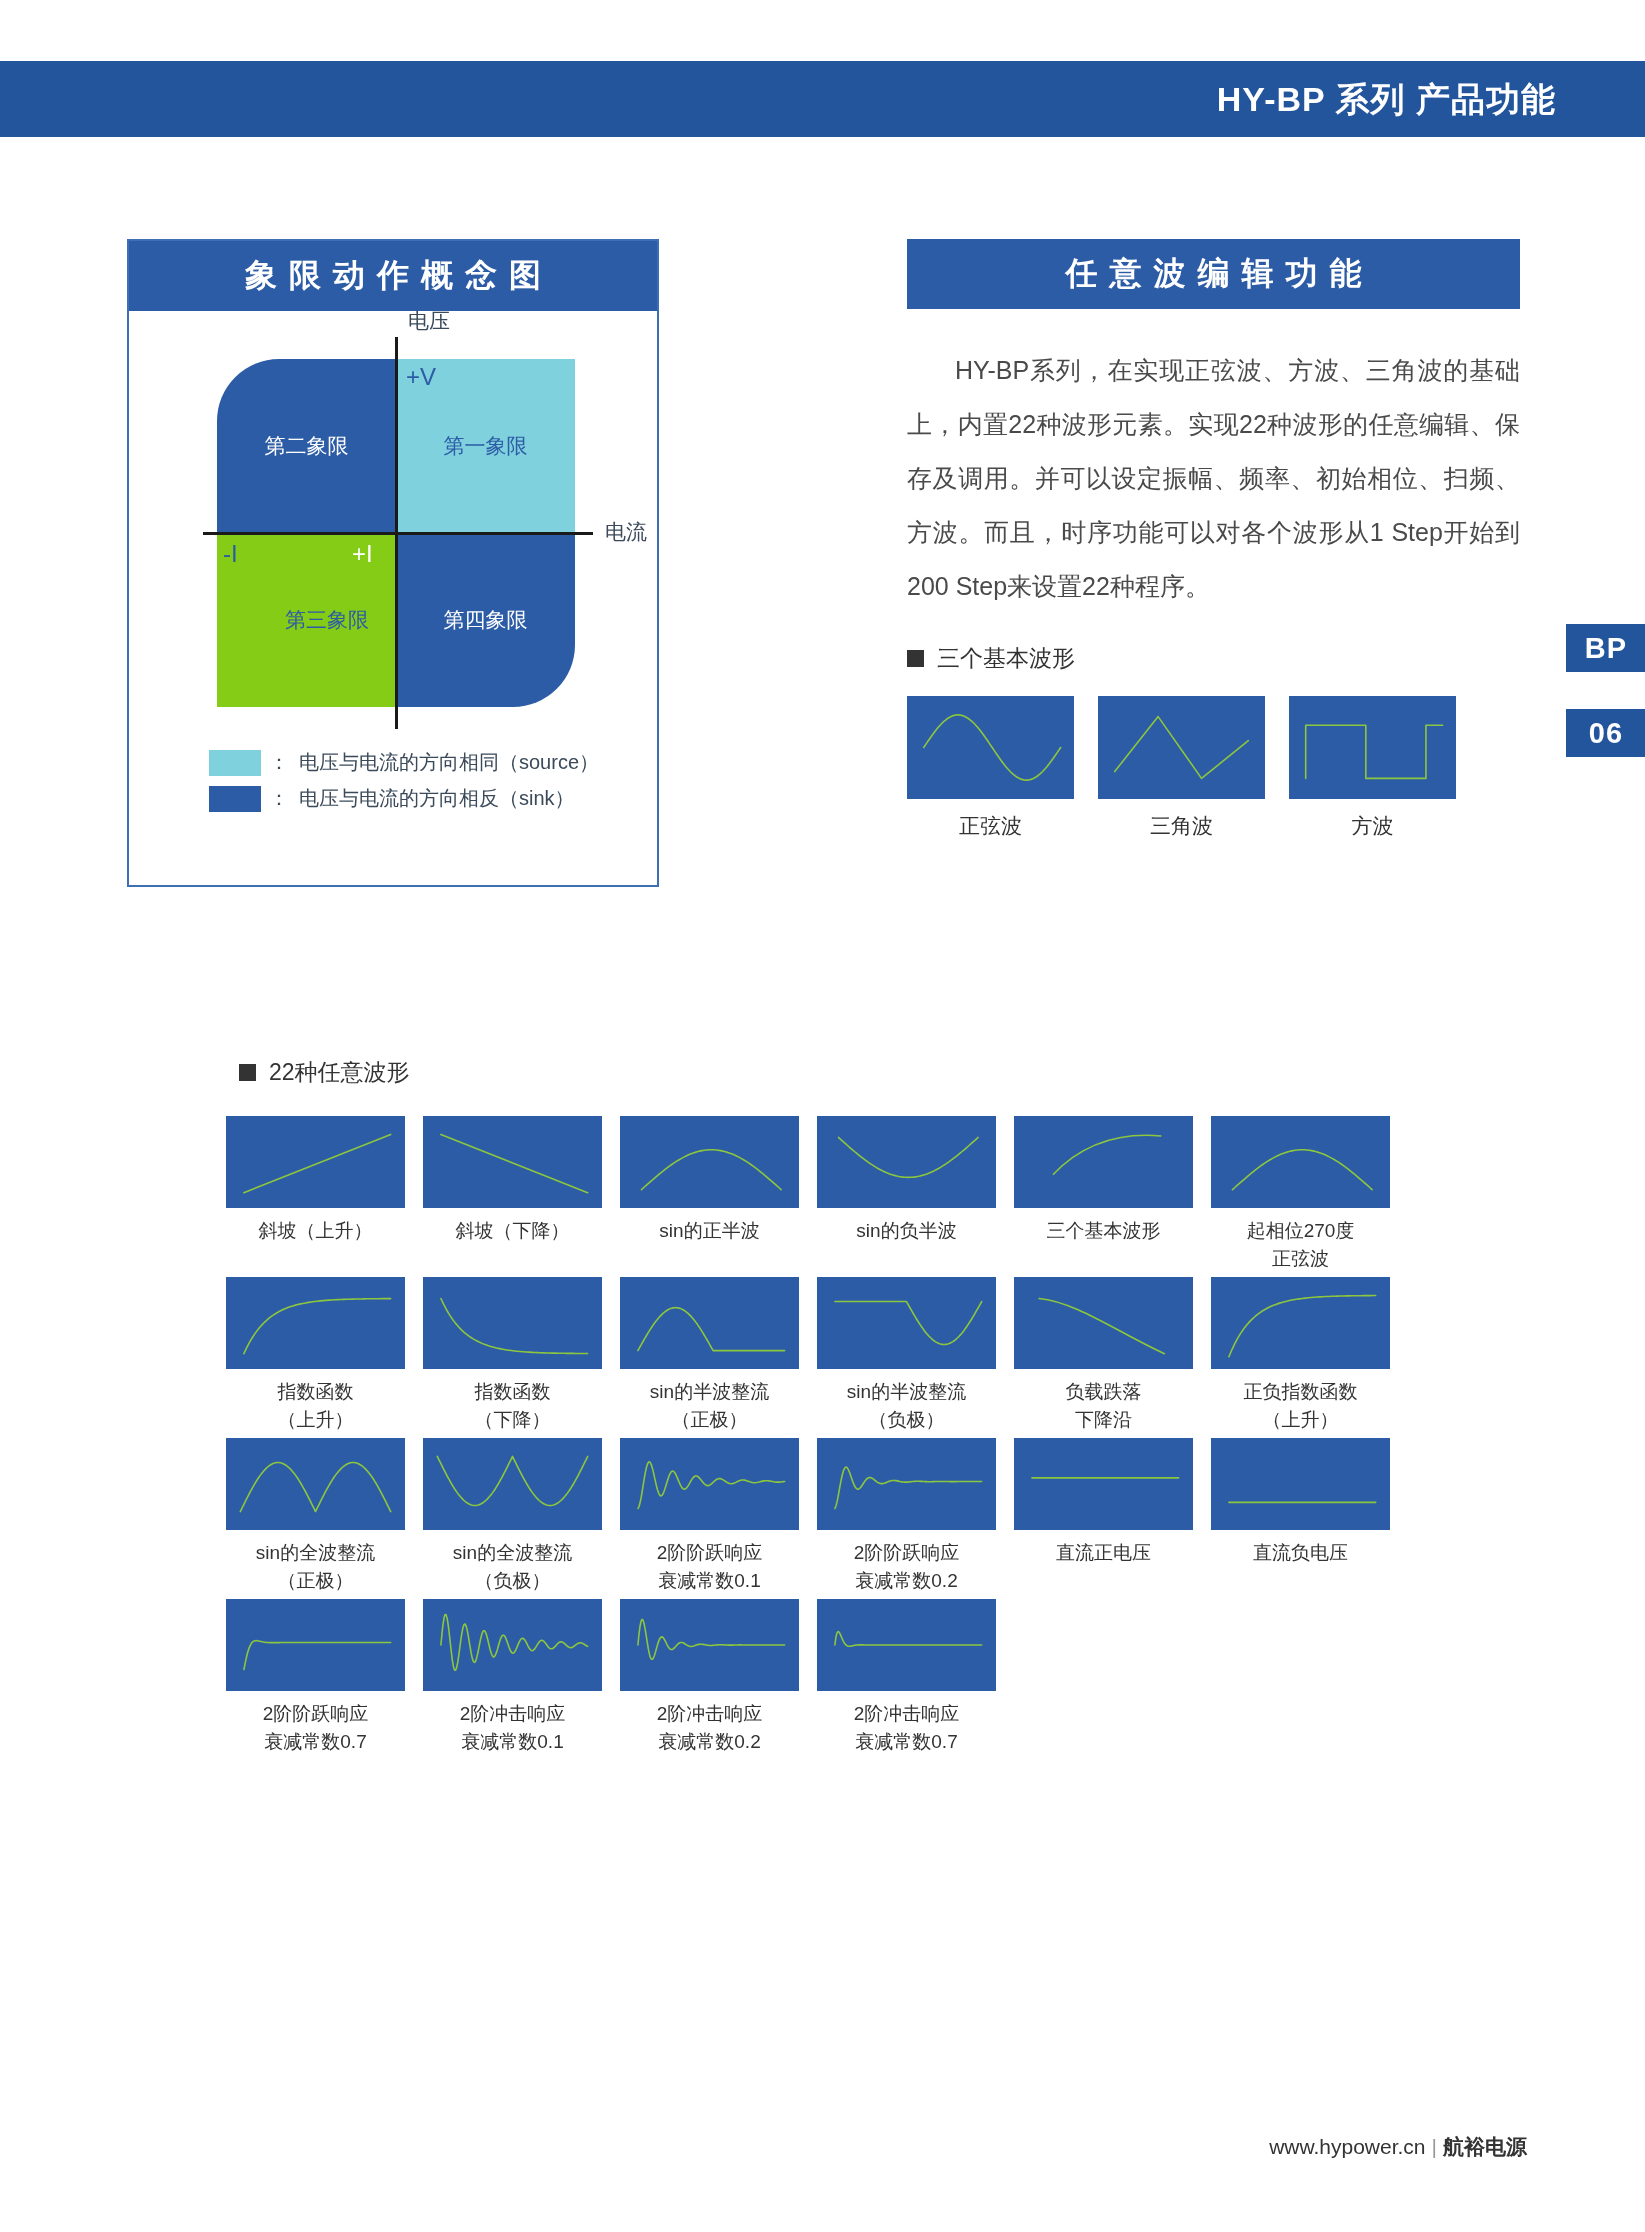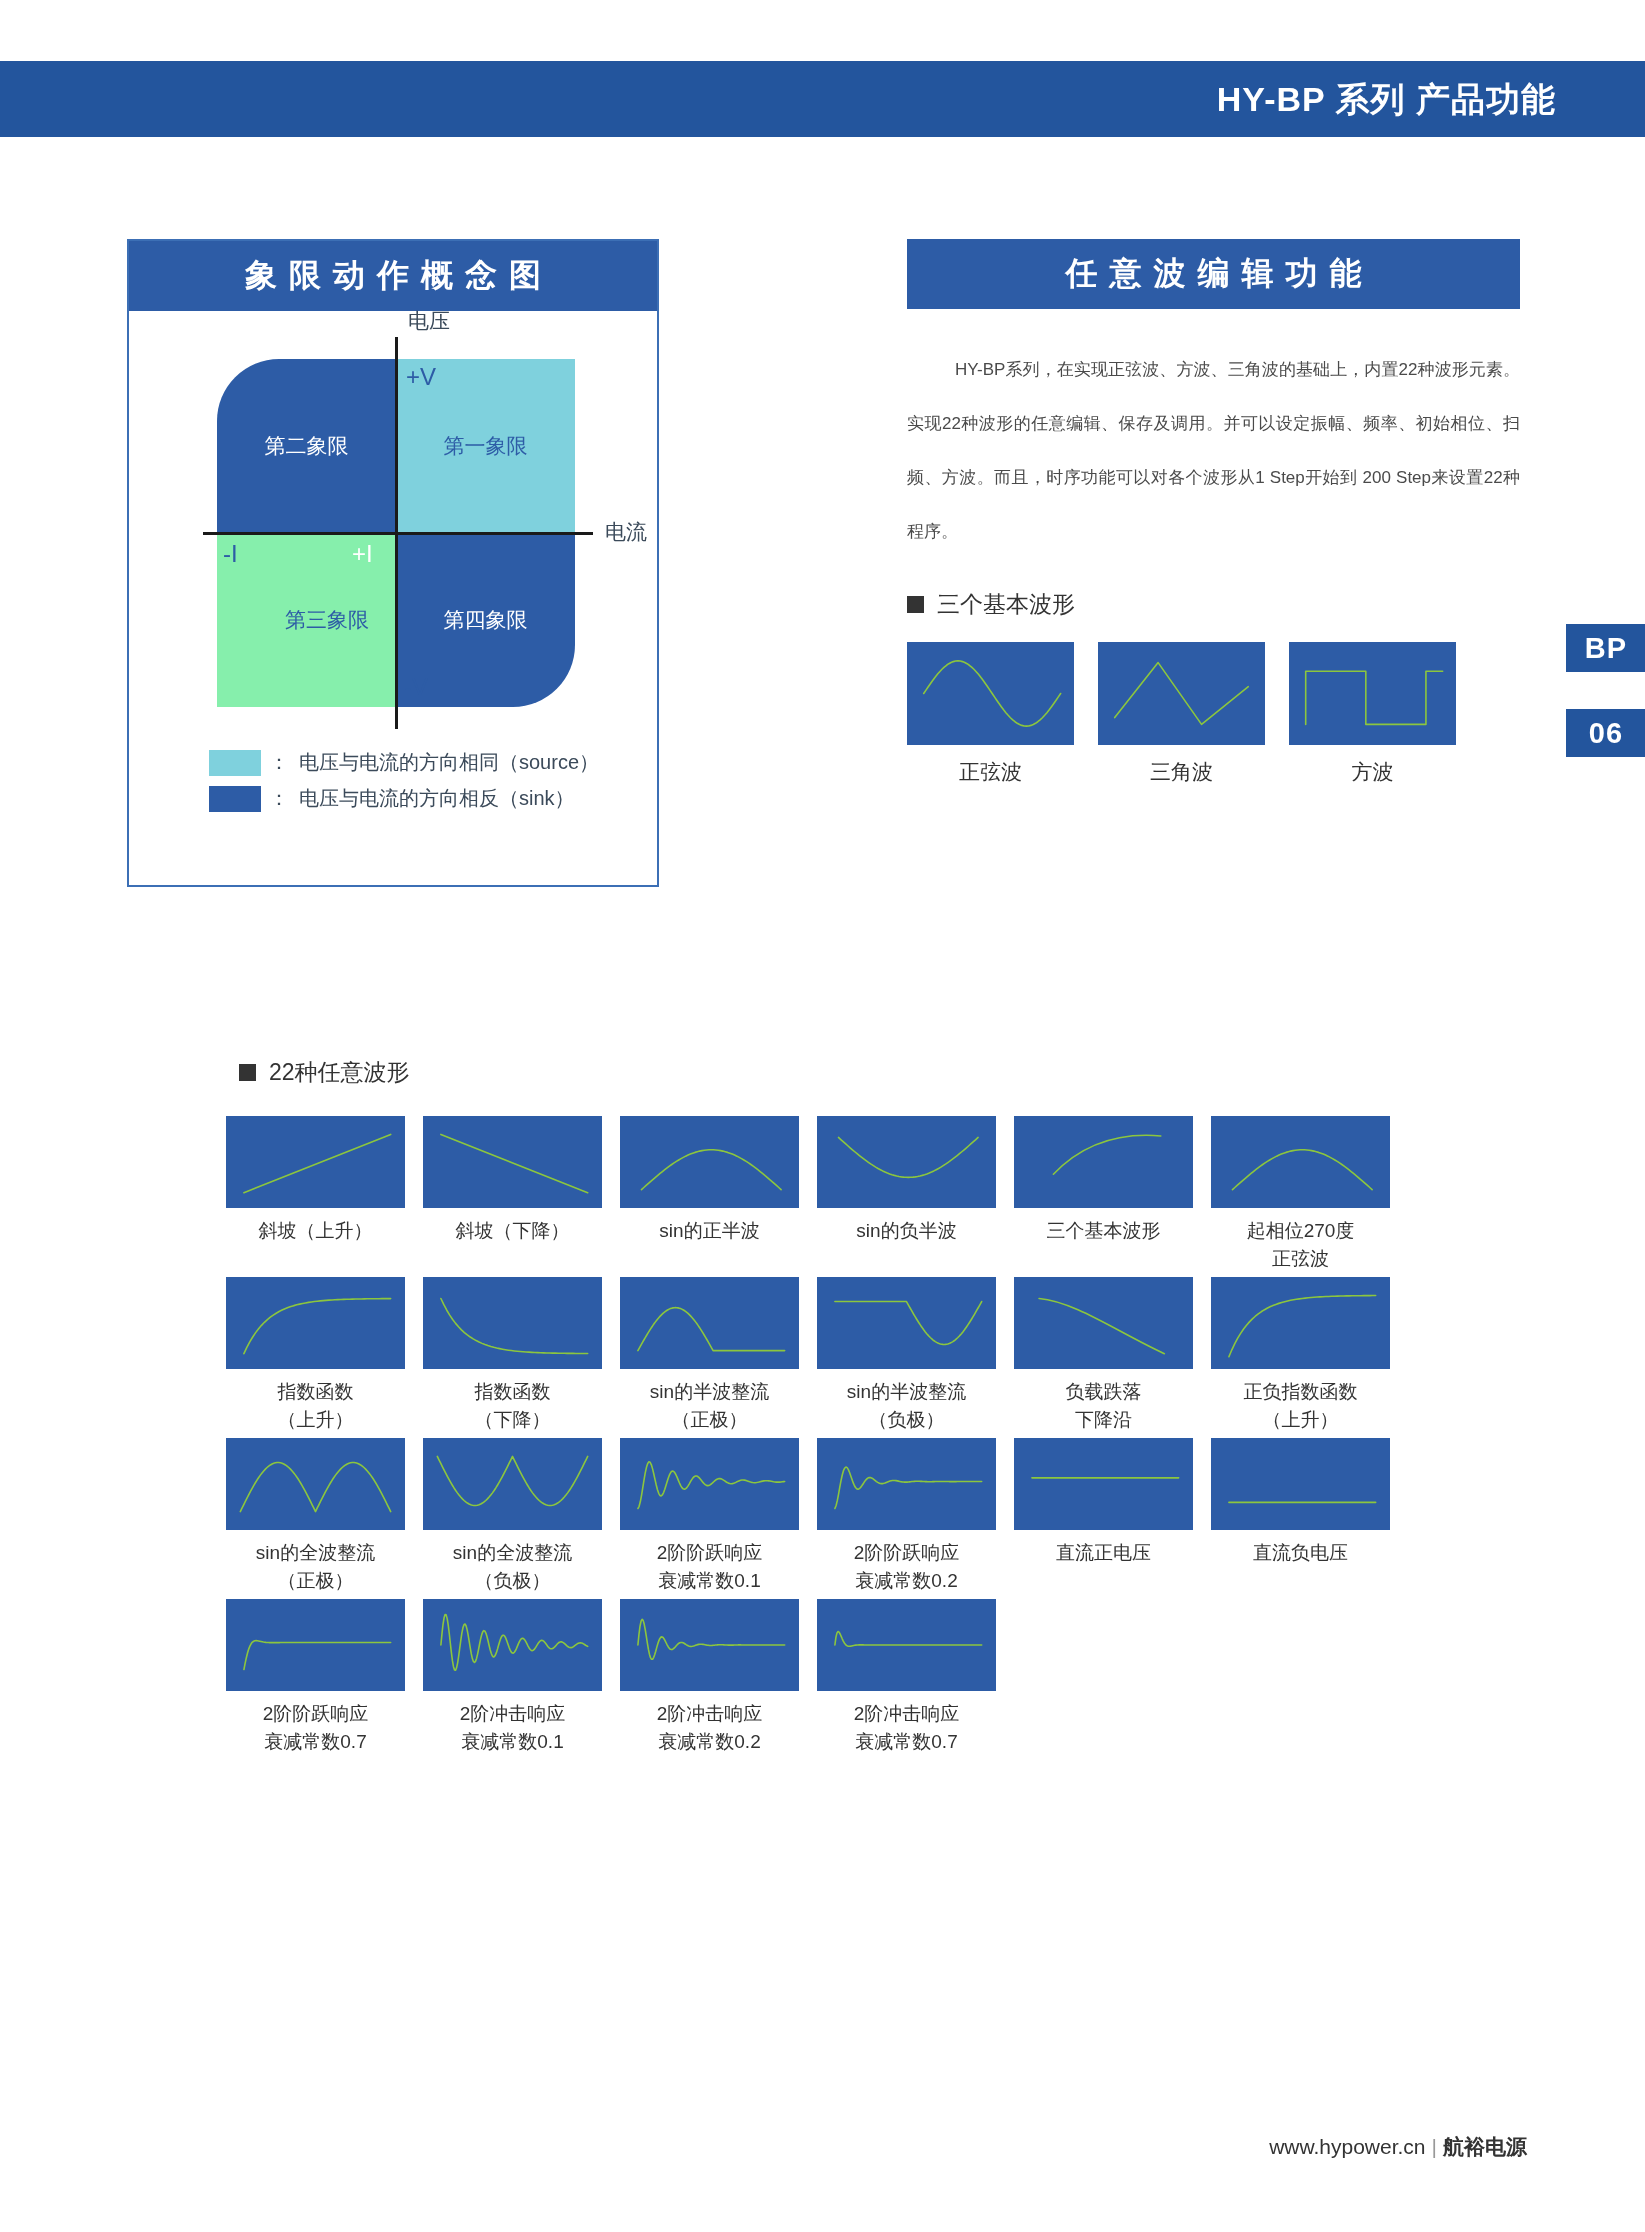--- a/index.html
+++ b/index.html
@@ -44,21 +44,21 @@
     display: flex; align-items: center; justify-content: center;
     text-indent: 12px;
   }
   .quad-body { position: relative; width: 100%; height: 675px; }
 
   .quad-graph { position: absolute; left: 88px; top: 48px; width: 358px; height: 348px; }
   .q { position: absolute; width: 179px; height: 174px; display:flex; align-items:center; justify-content:center;
        font-size: 21px; color:#ffffff; }
   .q1 { left:179px; top:0;   background:#7fd1dd; color:#2d5ca6; }
   .q2 { left:0;    top:0;   background:#2d5ca6; border-top-left-radius: 62px; }
-  .q3 { left:0;    top:174px; background:#86efac; color:#2d5ca6;padding-left:41px; }
+  .q3 { left:0;    top:174px; background:#84cc16; color:#2d5ca6;padding-left:41px; }
   .q4 { left:179px; top:174px; background:#2d5ca6; border-bottom-right-radius:62px; }
 
   .axis-v { position:absolute; left:178px; top:-22px; width:3px; height:392px; background:#1a1a1a; }
   .axis-h { position:absolute; left:-14px; top:173px; width:390px; height:3px; background:#1a1a1a; }
 
   .lbl { position:absolute; font-size:19px; white-space:nowrap; }
   .lbl-v    { left:191px; top:-52px; color:#3b4a5a; font-size:21px; }
   .lbl-i    { left:388px; top:159px; color:#3b4a5a; font-size:21px; }
   .lbl-pv   { left:189px; top:4px;  color:#2d5ca6; font-size:24px; }
   .lbl-nv   { left:187px; top:314px; color:#2d5ca6; font-size:24px; }
@@ -74,21 +74,21 @@
   .legend-text { font-size:20px; color:#3b4a5a; white-space:nowrap; }
 
   
   .right-panel { position:absolute; left:907px; top:239px; width:613px; }
   .right-title {
     width:100%; height:70px; background:#2d5ca6; color:#fff;
     font-size:32px; font-weight:bold; letter-spacing:12px;
     display:flex; align-items:center; justify-content:center; text-indent:12px;
   }
   .para {
-    margin-top: 34px; font-size:17px; color:#4a4a4a;
+    margin-top: 34px; font-size:25px; color:#4a4a4a;
     line-height:54px; text-indent:48px; text-align:justify;
   }
 
   .section-head { display:flex; align-items:center; margin-top:30px; }
   .bullet { width:17px; height:17px; background:#333; margin-right:13px; }
   .section-head-text { font-size:23px; color:#333; }
 
   .basic-row { display:flex; gap:24px; margin-top:22px; }
   .basic-cell { width:auto; text-align:center; }
   .wf-box-lg { width:167px; height:103px; background:#2d5ca6; }

